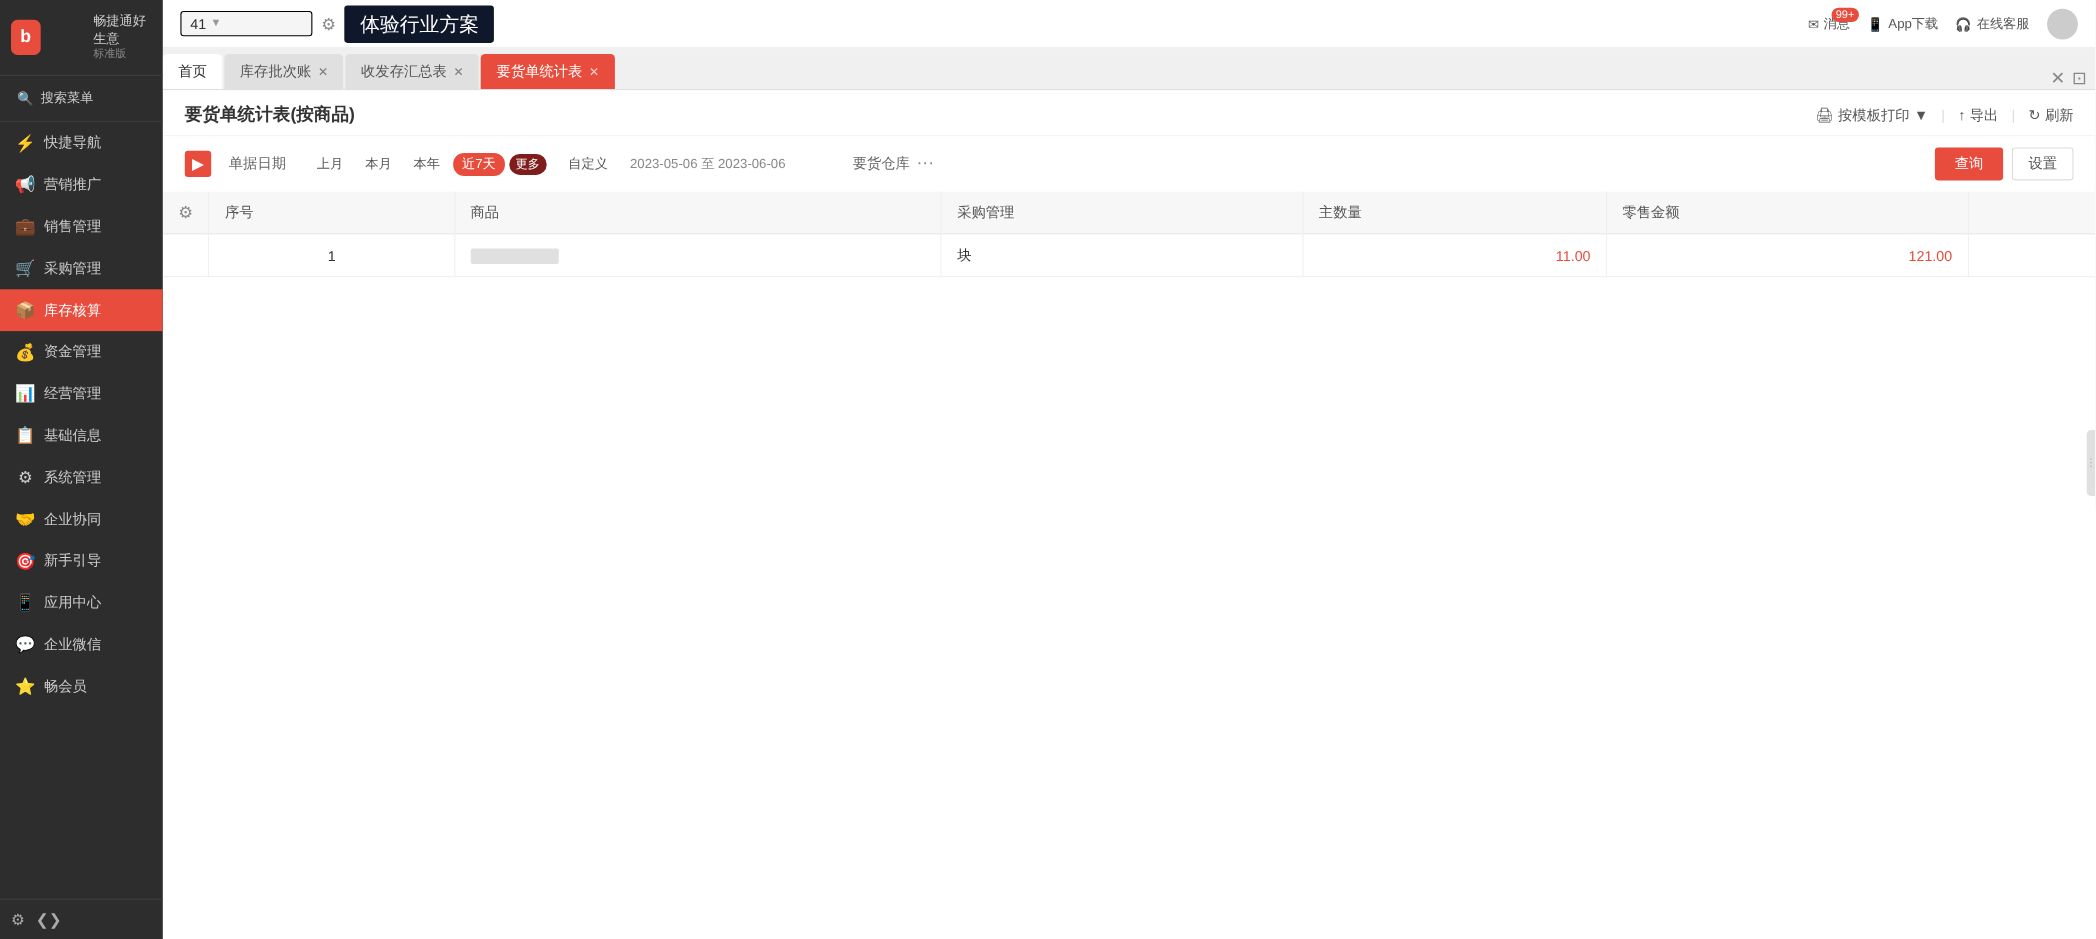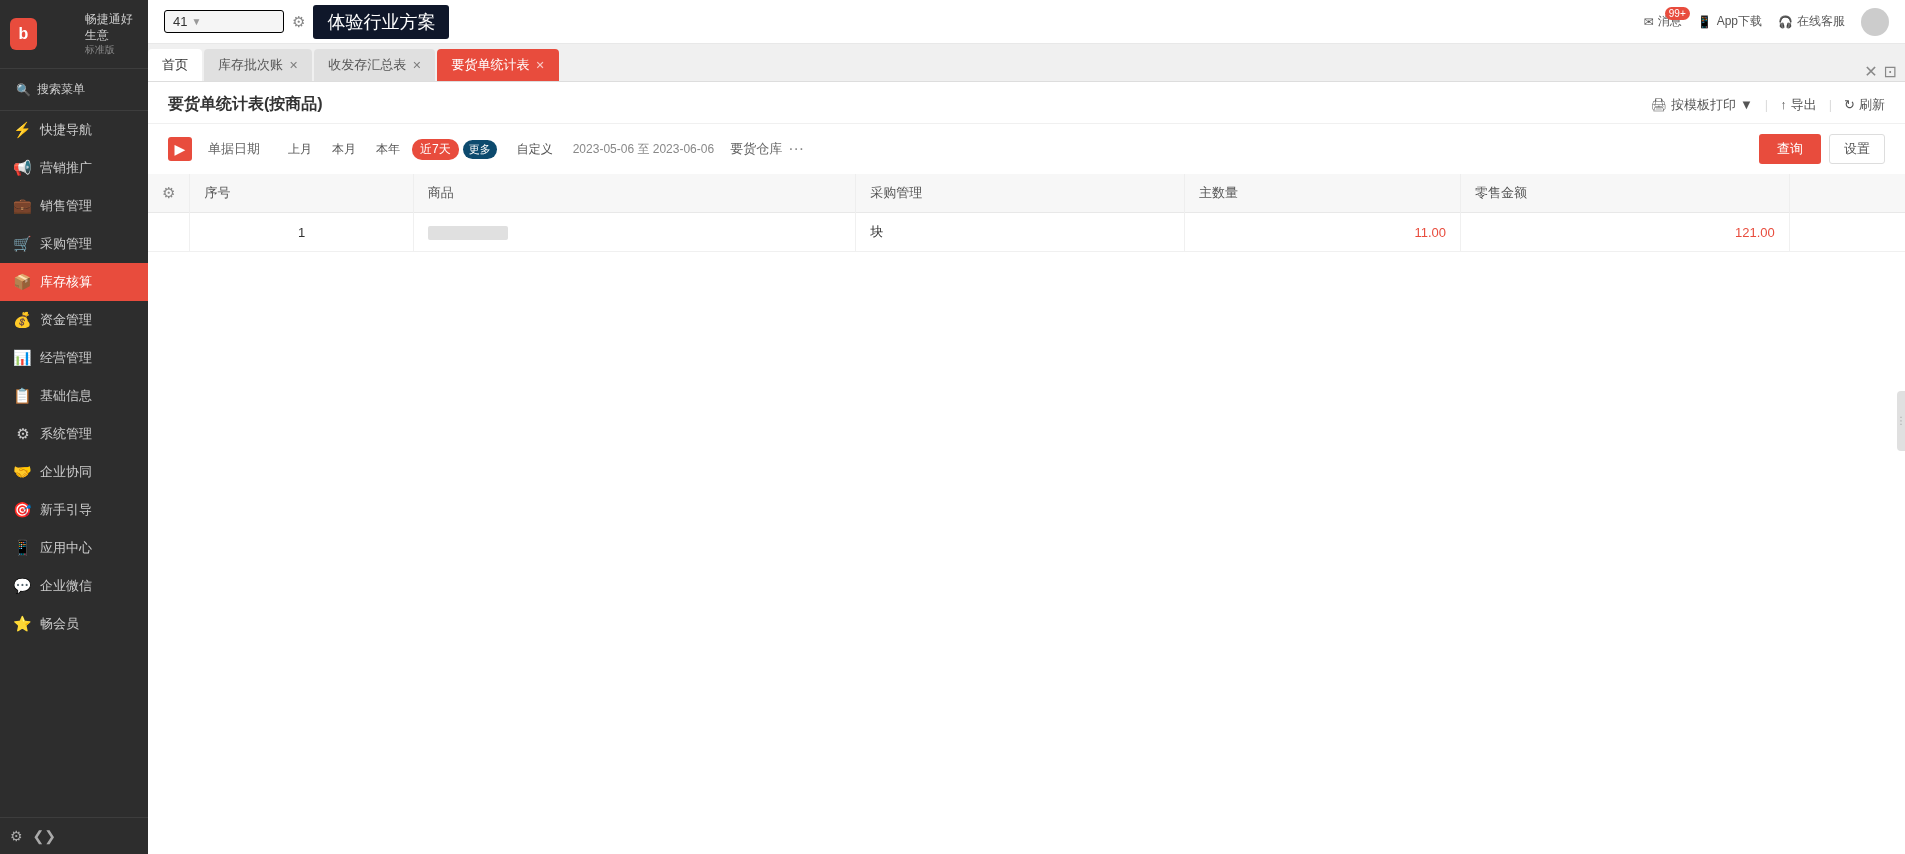--- a/index.html
+++ b/index.html
@@ -290,20 +290,21 @@
     }
     .filter-select-arrow {
       color: #e84c3d;
       cursor: pointer;
       font-size: 14px;
     }
     .filter-warehouse-group {
       display: flex;
       align-items: center;
       gap: 6px;
+      margin-left: 45px;
     }
     .filter-warehouse-label { color: #666; font-size: 13px; }
     .filter-warehouse-more { color: #888; font-size: 16px; cursor: pointer; }
 
     .filter-buttons { display: flex; gap: 8px; margin-left: auto; }
     .btn-query {
       background: #e84c3d;
       color: #fff;
       border: none;
       padding: 5px 18px;
@@ -593,21 +594,21 @@
     <div class="filter-bar">
       <div class="filter-expand-btn">▶</div>
 
       <div class="filter-group">
         <span class="filter-label">单据日期</span>
         <div class="filter-date-btns">
           <span class="filter-date-btn">上月</span>
           <span class="filter-date-btn">本月</span>
           <span class="filter-date-btn">本年</span>
           <span class="filter-date-btn more-btn">近7天</span>
-          <span class="filter-date-btn more-btn" style="background:#0c4a6e; font-size:11px; padding:2px 6px;">更多</span>
+          <span class="filter-date-btn more-btn" style="background:#7f1d1d; font-size:11px; padding:2px 6px;">更多</span>
         </div>
         <span class="filter-custom">自定义</span>
         <span class="filter-date-range">2023-05-06 至 2023-06-06</span>
       </div>
 
 
       <div class="filter-warehouse-group">
         <span class="filter-warehouse-label">要货仓库</span>
         <span class="filter-warehouse-more">···</span>
       </div>

